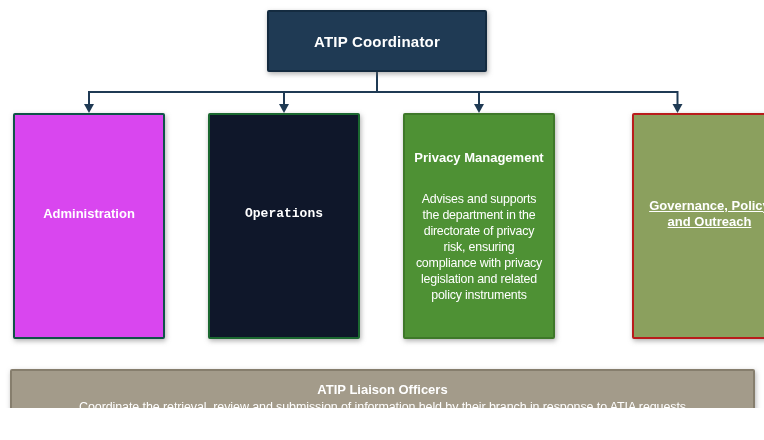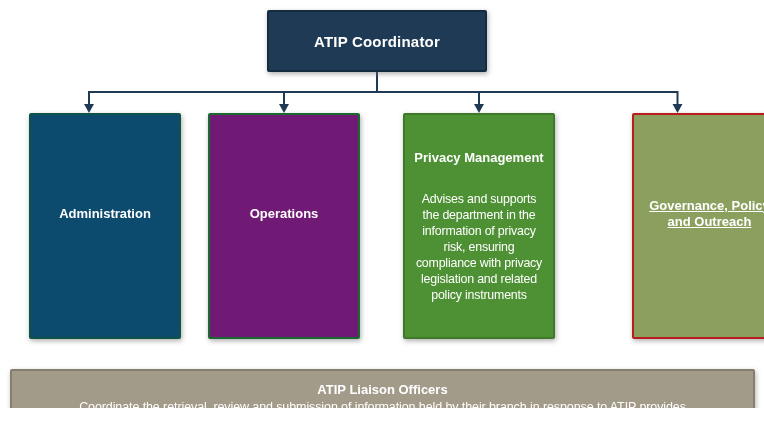--- a/index.html
+++ b/index.html
@@ -44,22 +44,22 @@
   .branch {
     top: 113px;
     height: 226px;
     width: 152px;
     display: flex;
     flex-direction: column;
     align-items: center;
     justify-content: center;
     padding: 6px 7px;
   }
-  .b1 { left: 29px;  background: #0c4a6e; border: 2px solid #0F5348; }
-  .b2 { left: 208px; background: #701a75; border: 2px solid #1B6830; }
+  .b1 { left: 13px;  background: #d946ef; border: 2px solid #0F5348; }
+  .b2 { left: 208px; background: #0f172a; border: 2px solid #1B6830; font-family: Liberation Mono, monospace; }
   .b3 { left: 403px; background: #4E9134; border: 2px solid #3E7829; }
   .b4 { left: 632px; width: 155px; background: #8BA05E; border: 2px solid #b91c1c; text-decoration: underline; }
   .btitle {
     font-size: 13px;
     font-weight: bold;
     line-height: 16px;
     margin-bottom: 25px;
   }
   .bbody {
     font-size: 12.4px;
@@ -123,25 +123,25 @@
   <div class="node branch b1">
     <div class="btitle">Administration</div>
   </div>
 
   <div class="node branch b2">
     <div class="btitle">Operations</div>
   </div>
 
   <div class="node branch b3">
     <div class="btitle">Privacy Management</div>
-    <div class="bbody">Advises and supports the department in the information of privacy risk, ensuring compliance with privacy legislation and related policy instruments</div>
+    <div class="bbody">Advises and supports the department in the directorate of privacy risk, ensuring compliance with privacy legislation and related policy instruments</div>
   </div>
 
   <div class="node branch b4">
     <div class="btitle">Governance, Policy and Outreach</div>
   </div>
 
   <div class="footer">
     <div class="ftitle">ATIP Liaison Officers</div>
-    <div class="fbody">Coordinate the retrieval, review and submission of information held by their branch in response to ATIP provides</div>
+    <div class="fbody">Coordinate the retrieval, review and submission of information held by their branch in response to ATIA requests</div>
   </div>
 
 </div>
 
 </body></html>

